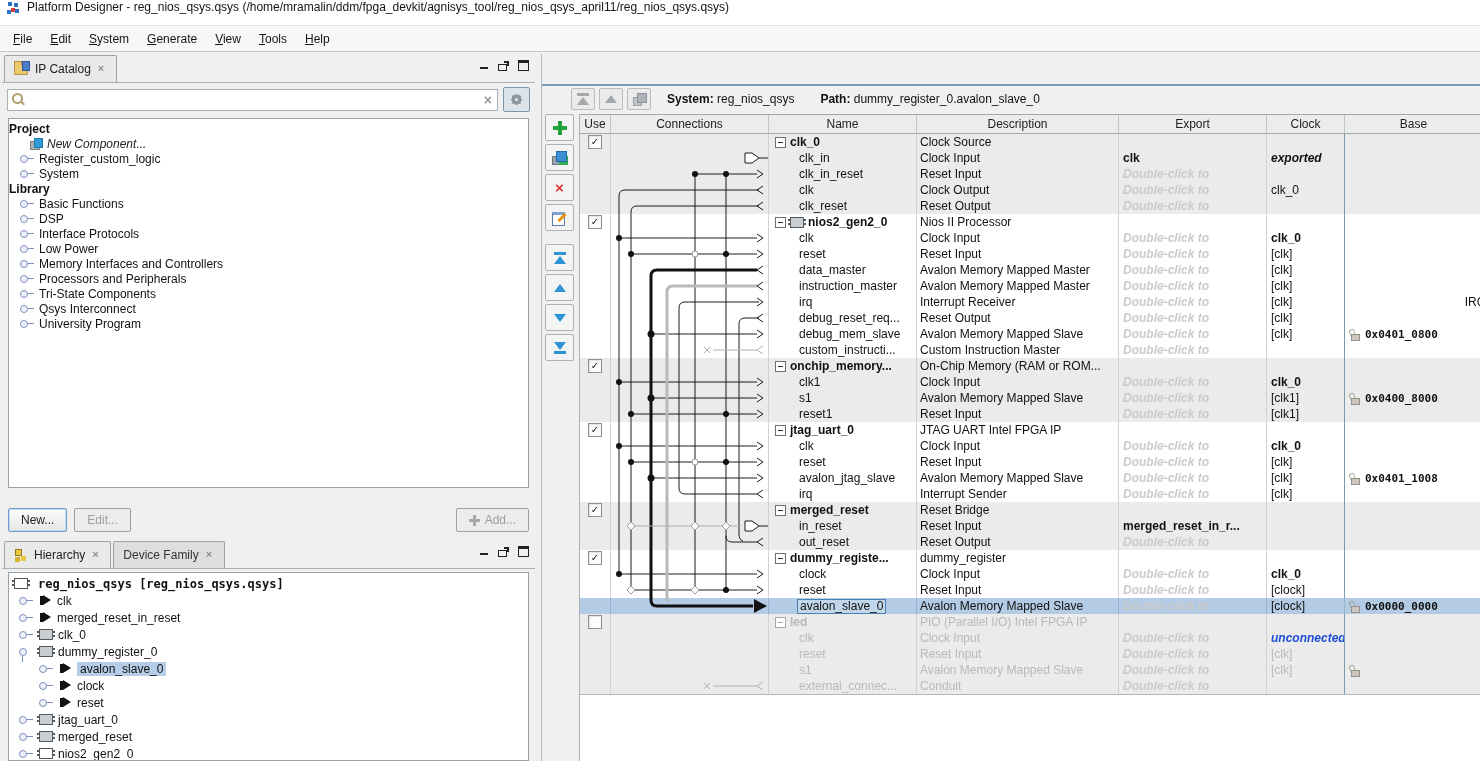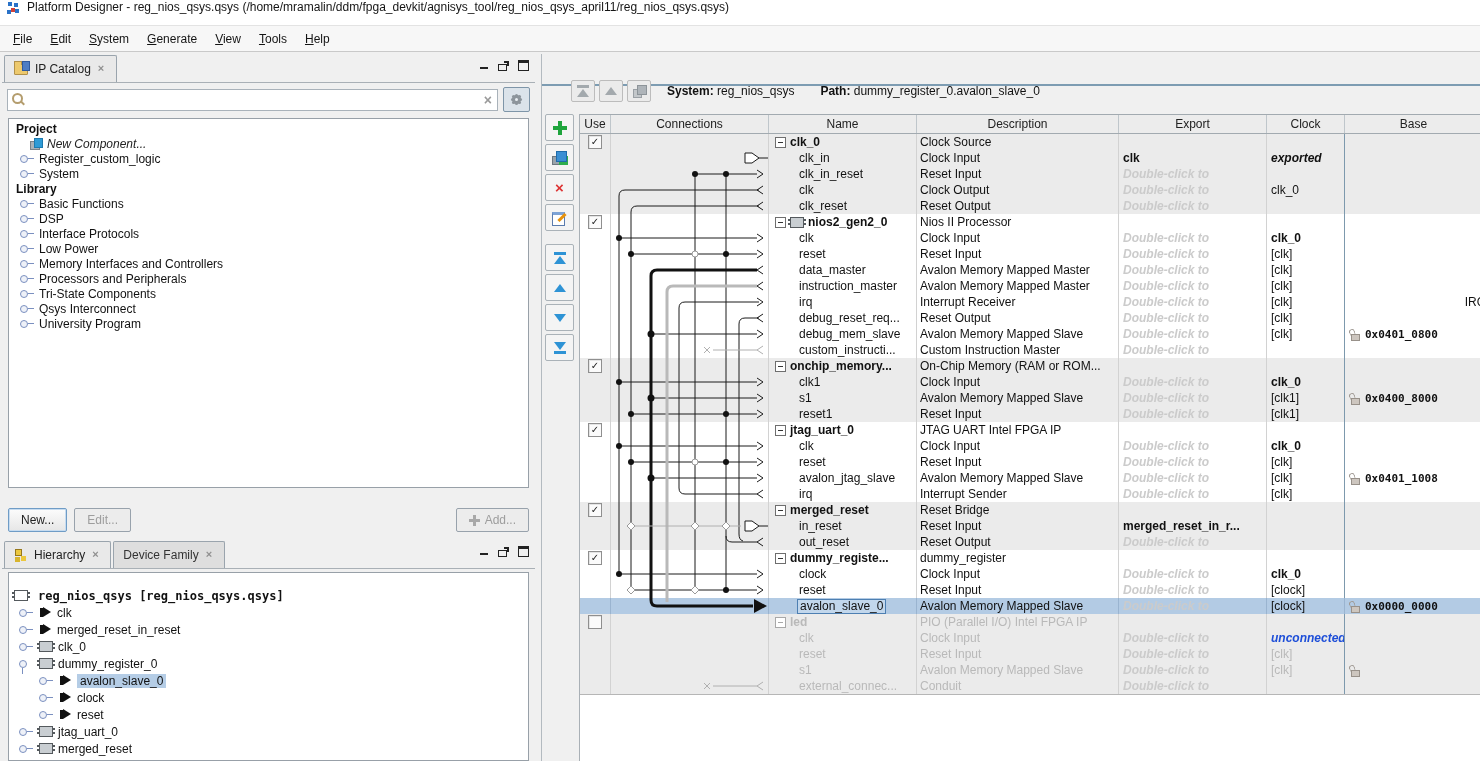--- a/index.html
+++ b/index.html
@@ -40,21 +40,21 @@
   .mag{position:relative;width:13px;height:13px;flex:0 0 13px}
   .mag::before{content:'';position:absolute;left:0;top:0;width:7px;height:7px;border:2px solid #b49d6e;border-radius:50%}
   .mag::after{content:'';position:absolute;left:8px;top:9px;width:5px;height:2px;background:#b49d6e;transform:rotate(45deg)}
   .clearx{color:#9a9a9a;font-weight:bold;font-size:14px;line-height:12px;padding:0 1px}
   .gearbtn{width:27px;height:25px;border:1px solid #7e95a8;background:#dbe3ea;display:flex;align-items:center;justify-content:center;padding:0;border-radius:2px}
   .gear{position:relative;width:13px;height:13px}
   .gear::before{content:'';position:absolute;left:2px;top:2px;width:9px;height:9px;background:#8d959c;border-radius:50%;box-shadow:0 -4px 0 -3px #8d959c,0 4px 0 -3px #8d959c,-4px 0 0 -3px #8d959c,4px 0 0 -3px #8d959c,3px 3px 0 -3px #8d959c,-3px -3px 0 -3px #8d959c,3px -3px 0 -3px #8d959c,-3px 3px 0 -3px #8d959c}
   .gear::after{content:'';position:absolute;left:5px;top:5px;width:3px;height:3px;background:#e8eef2;border-radius:50%}
   .treebox{position:absolute;background:#fff;border:1px solid #98a0a8;overflow:hidden;box-sizing:border-box}
   .ip-panel .treebox{left:6px;top:64px;width:521px;height:370px;padding-top:2px}
-  .ct-row{height:15px;display:flex;align-items:center;gap:4px;padding-left:7px;white-space:nowrap}
+  .ct-row{height:15px;display:flex;align-items:center;gap:4px;padding-left:0;white-space:nowrap}
   .ct-sec{font-weight:bold}
   .ct-branch{padding-left:11px}
   .ct-newc{padding-left:21px;font-style:italic;color:#222}
   .exp{position:relative;width:15px;height:9px;flex:0 0 15px}
   .exp::before{content:'';position:absolute;left:0;top:1px;width:6px;height:6px;border:1px solid #7b90c0;border-radius:50%;background:#eef1f8}
   .exp::after{content:'';position:absolute;left:8px;top:4px;width:6px;height:1px;background:#7b90c0}
   .exp.open::after{left:3px;top:9px;width:1px;height:6px}
   .newcomp{position:relative;width:13px;height:12px;flex:0 0 13px}
   .newcomp::before{content:'';position:absolute;left:0;top:3px;width:8px;height:7px;background:#aab2b8;border:1px solid #7a8288}
   .newcomp::after{content:'';position:absolute;left:4px;top:0;width:7px;height:8px;background:#2e9bd6;border:1px solid #1d7ab0}
@@ -62,42 +62,42 @@
   .btn{height:24px;padding:0 12px;border:1px solid #98a2ac;border-radius:2px;background:linear-gradient(#fcfcfc,#e6e6e6);font:12px "Liberation Sans",sans-serif;color:#222;display:inline-flex;align-items:center;gap:5px}
   .btn.focus{border-color:#6f9cc6;box-shadow:0 0 0 1px #c7dcf0 inset}
   .btn.disabled{color:#9d9d9d;background:#ececec}
   .btnrow .spacer{flex:1}
   .plusgray{position:relative;width:11px;height:11px}
   .plusgray::before{content:'';position:absolute;left:0;top:4px;width:11px;height:3px;background:#a8a8a8}
   .plusgray::after{content:'';position:absolute;left:4px;top:0;width:3px;height:11px;background:#a8a8a8}
 
   
   .hier-panel{left:2px;top:540px;width:533px;height:221px}
-  .hier-panel .treebox{left:6px;top:32px;width:521px;height:189px;padding-top:14px}
+  .hier-panel .treebox{left:6px;top:32px;width:521px;height:189px;padding-top:2px}
   .ht-row{height:17px;display:flex;align-items:center;gap:5px;white-space:nowrap}
   .ht-root{font-family:"DejaVu Sans Mono",monospace;font-weight:bold;font-size:12px;padding-left:5px}
   .ht-sel{background:#b5cde6;padding:0 3px}
   .orgs{position:relative;width:14px;height:14px}
   .orgs::before{content:'';position:absolute;left:1px;top:1px;width:5px;height:5px;background:#ecc83e;border:1px solid #97781d;box-shadow:5px 6px 0 -1px #ecc83e,-1px 7px 0 -1px #d8b52e}
   .intf{position:relative;width:13px;height:11px;flex:0 0 13px}
   .intf::before{content:'';position:absolute;left:1px;top:1px;width:3px;height:9px;background:#111}
   .intf::after{content:'';position:absolute;left:4px;top:0;border-left:8px solid #111;border-top:5px solid transparent;border-bottom:5px solid transparent}
   .mod{position:relative;width:12px;height:9px;background:#c9ced2;border:1px solid #54595d;flex:0 0 12px}
   .mod::before{content:'';position:absolute;left:-3px;top:1px;width:3px;height:2px;background:#54595d;box-shadow:0 4px 0 #54595d}
   .mod::after{content:'';position:absolute;right:-3px;top:1px;width:3px;height:2px;background:#54595d;box-shadow:0 4px 0 #54595d}
   .mod.proc{background:#fff}
 
   
   .syspanel{left:541px;top:54px;width:939px;height:707px;border-left:1px solid #b3bac0;background:#f0f0f0}
   .systabs{height:30px;border-bottom:none}
   .blueline{position:absolute;left:0;top:30px;width:100%;height:2px;background:#7d9cb2}
   .sysic{position:relative;width:14px;height:13px}
   .sysic::before{content:'';position:absolute;left:1px;top:1px;width:4px;height:4px;background:#2f8ba6;box-shadow:8px 7px 0 #2f8ba6,8px 0 0 #a6ccd8,0 7px 0 #a6ccd8}
   .sysic::after{content:'';position:absolute;left:4px;top:4px;width:7px;height:6px;border-left:1px solid #2f8ba6;border-bottom:1px solid #2f8ba6}
-  .sys-toolbar{position:absolute;left:0;top:24px;width:100%;height:26px;display:flex;align-items:center;gap:4px;padding-left:29px;box-sizing:border-box}
+  .sys-toolbar{position:absolute;left:0;top:32px;width:100%;height:26px;display:flex;align-items:center;gap:4px;padding-left:29px;box-sizing:border-box}
   .minibtn{width:22px;height:20px;border:1px solid #bcbcbc;background:#ebebeb;border-radius:2px;display:inline-flex;align-items:center;justify-content:center}
   .syslabel{margin-left:12px;white-space:nowrap}
   .syslabel b{font-weight:bold}
   .pathlabel{margin-left:22px;white-space:nowrap}
   .sidebar{position:absolute;left:3px;top:60px;width:33px}
   .sbtn{width:27px;height:25px;margin:0 0 3px 0;border:1px solid #aab2b8;background:#f4f4f4;border-radius:2px;display:flex;align-items:center;justify-content:center}
   .sgap{height:10px}
   .icstack{display:flex;flex-direction:column;align-items:center;gap:1px}
   .tri-up{width:0;height:0;border-left:6px solid transparent;border-right:6px solid transparent;border-bottom:8px solid #2e93d5}
   .tri-down{width:0;height:0;border-left:6px solid transparent;border-right:6px solid transparent;border-top:8px solid #2e93d5}

